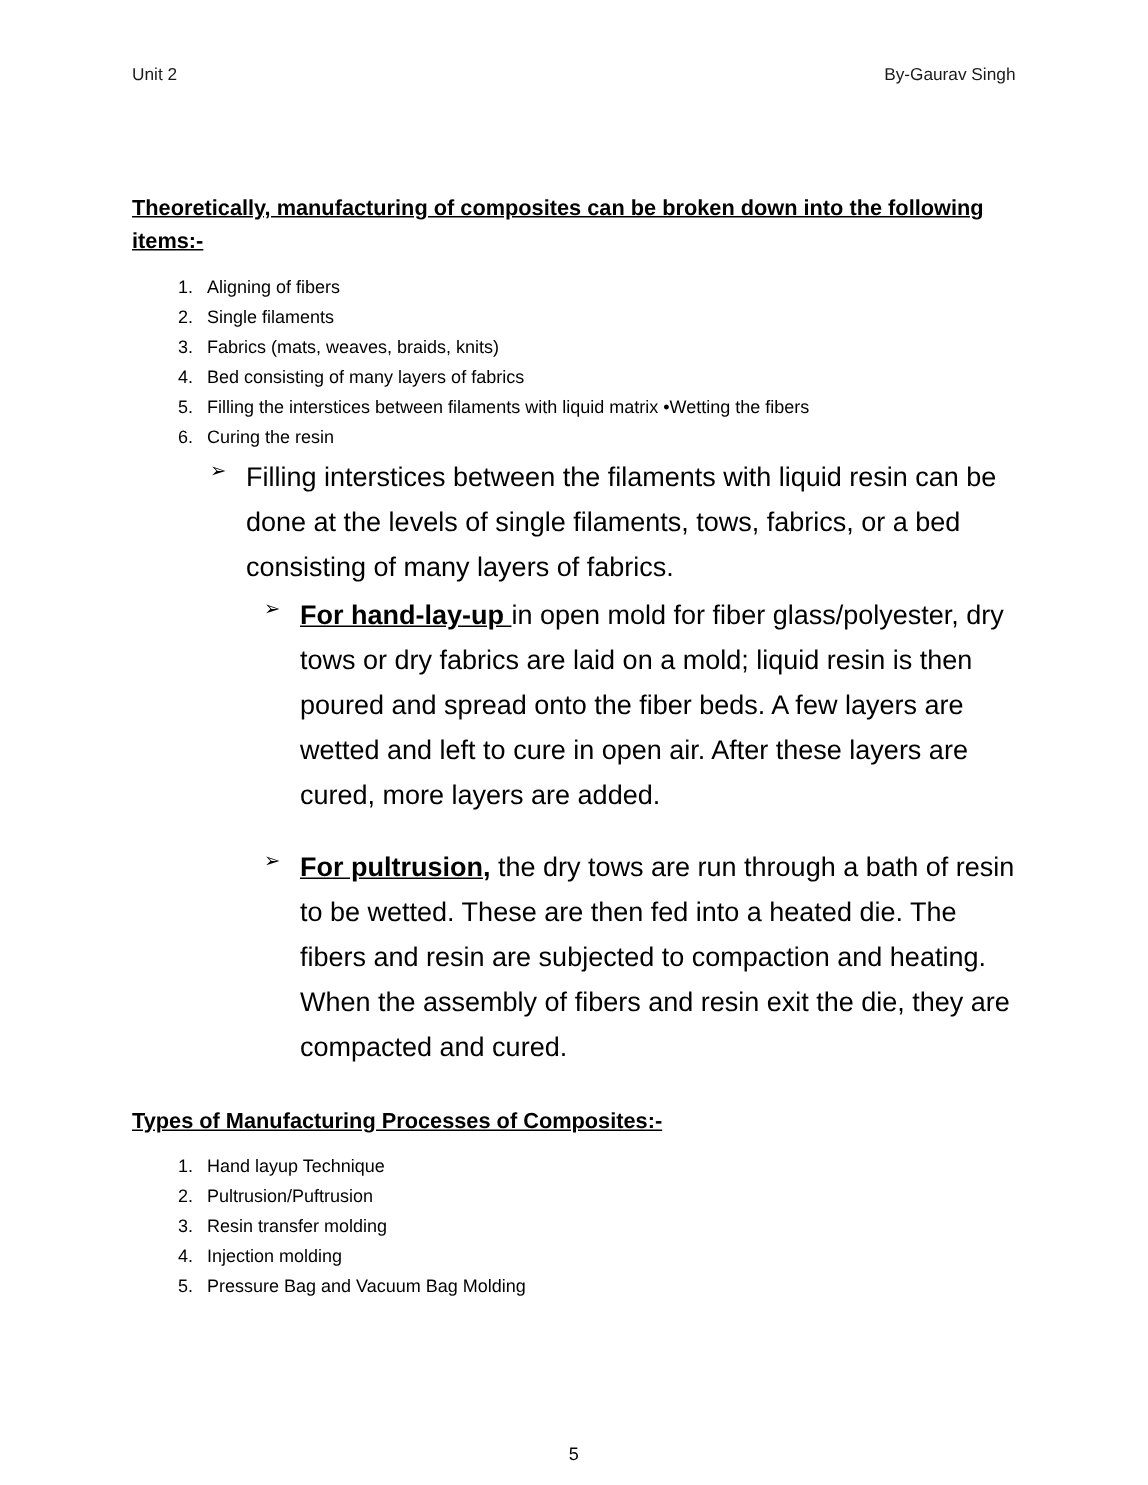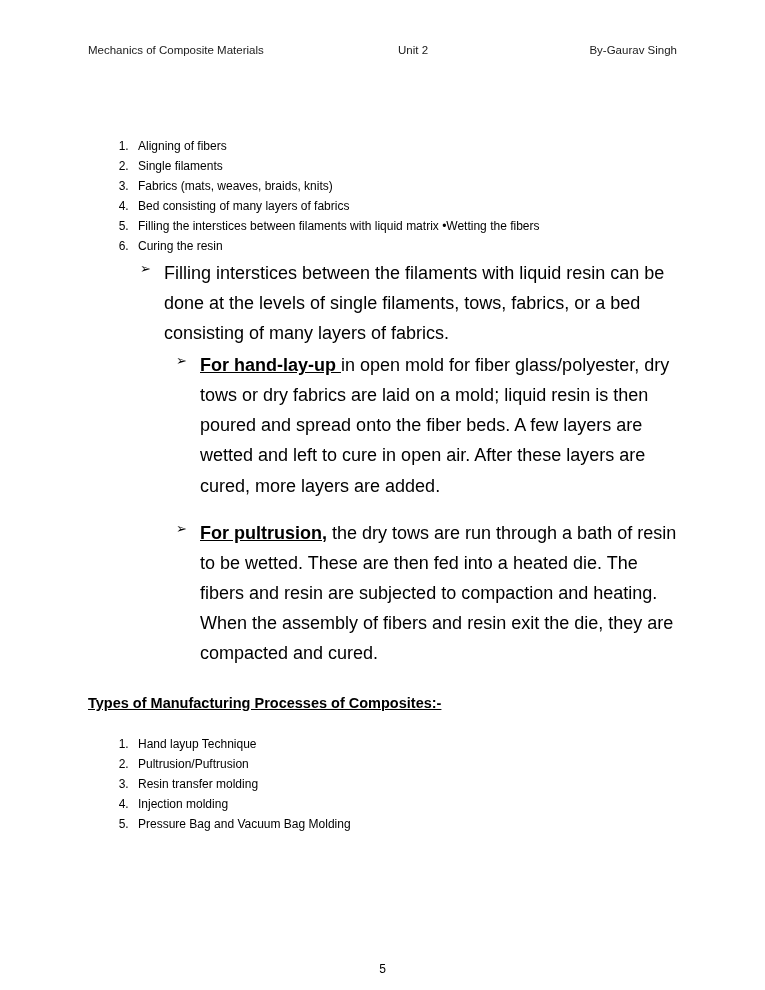--- a/index.html
+++ b/index.html
@@ -48,21 +48,21 @@
     font-weight: bold;
     text-decoration: underline;
     line-height: 1.55;
     margin: 0 0 6px 0;
   }
   .heading.second {
     margin-top: 22px;
   }
   .heading.third {
     margin-top: 24px;
-    margin-bottom: 20px;
+    margin-bottom: 8px;
   }
   .heading .nounderline {
     text-decoration: none;
   }
 
   ol.numlist {
     margin: 8px 0 0 0;
     padding-left: 44px;
     font-size: 12px;
     line-height: 1.67;
@@ -115,27 +115,27 @@
     font-size: 12px;
     color: #000;
   }
 </style>
 </head>
 <body>
 
 <div class="page">
 
   <div class="header">
-    <span class="h-left">Mechanics of Composite Materials</span>
     <span class="h-mid">Unit 2</span>
     <span class="h-right">By-Gaurav Singh</span>
   </div>
 
   <div class="content">
 
+    <p class="heading">Theoretically, manufacturing of composites can be broken down into the following items:-</p>
 
     <ol class="numlist">
       <li>Aligning of fibers</li>
       <li>Single filaments</li>
       <li> Fabrics (mats, weaves, braids, knits)</li>
       <li>Bed consisting of many layers of fabrics</li>
       <li>Filling the interstices between filaments with liquid matrix •Wetting the fibers</li>
       <li>Curing the resin</li>
     </ol>
 

